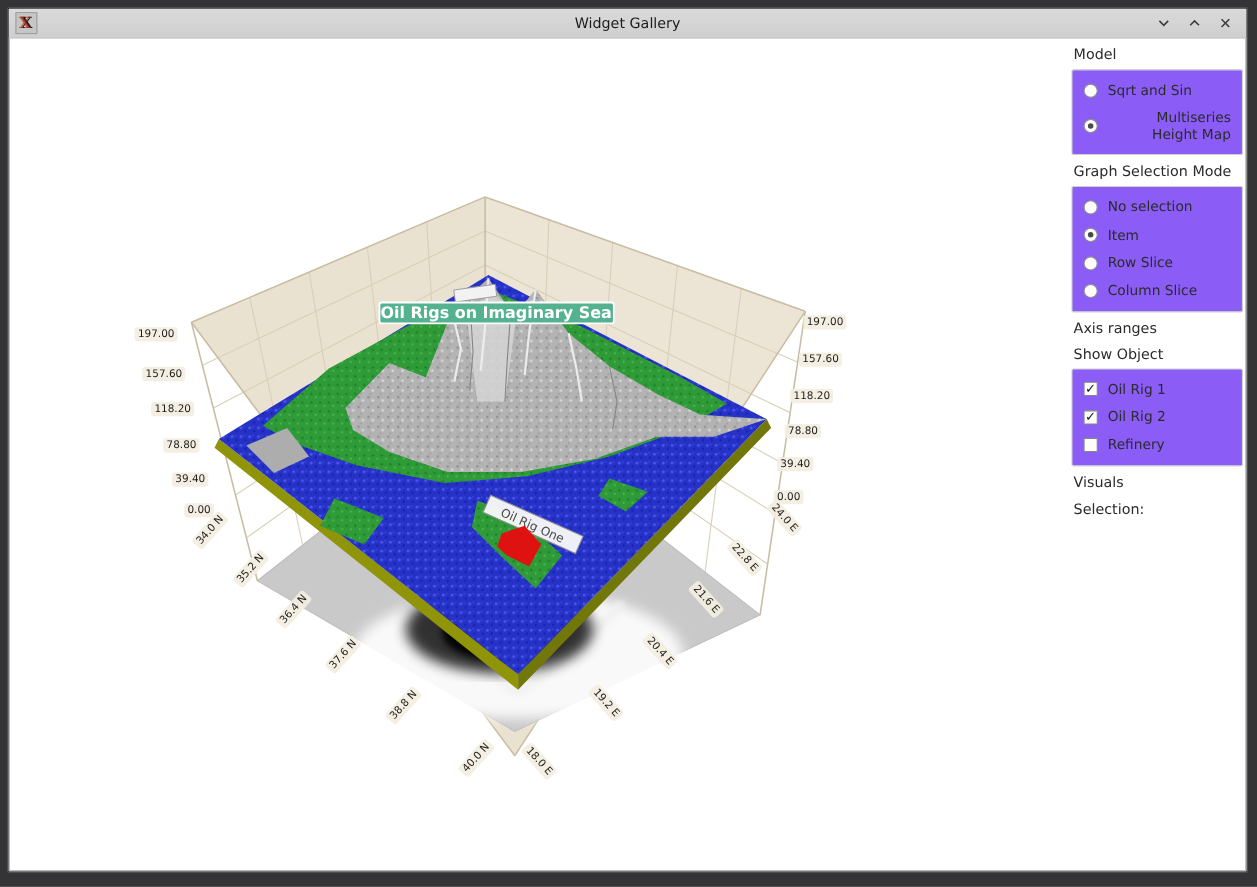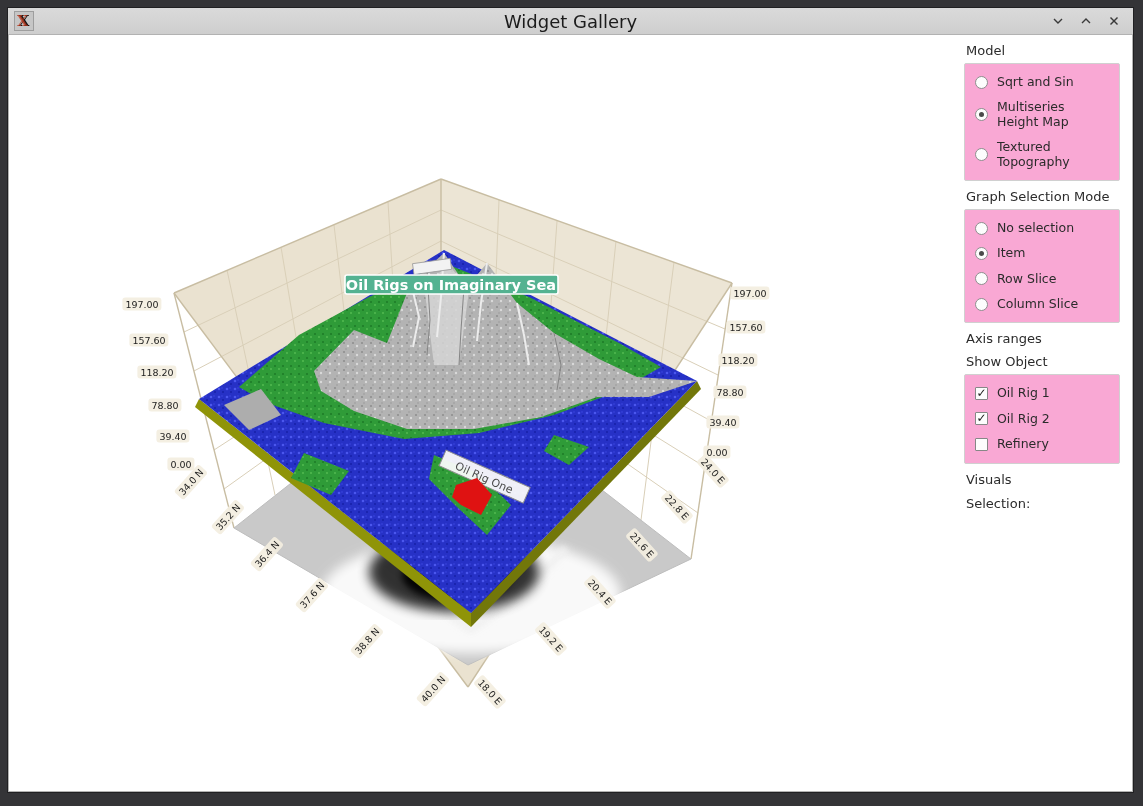--- a/index.html
+++ b/index.html
@@ -7,42 +7,42 @@
   .window{position:absolute;left:7px;top:7px;width:1127px;height:786px;
     background:#d5d5d5;border:1px solid #202022;box-sizing:border-box;display:flex;flex-direction:column;}
   
   .titlebar{height:26px;background:linear-gradient(#dadada,#cecece);display:flex;align-items:center;
     position:relative;flex:0 0 auto;}
   .app-icon{width:18px;height:18px;margin-left:6px;background:#c6c6c6;border:1px solid #9e9e9e;
     display:flex;align-items:center;justify-content:center;position:relative;}
   .app-icon .xl{font-family:"DejaVu Serif","Liberation Serif",serif;font-weight:bold;font-size:14px;color:#141414;line-height:1;}
   .app-icon .xr{position:absolute;left:2px;top:2px;font-family:"DejaVu Serif","Liberation Serif",serif;
     font-weight:bold;font-size:14px;color:#c03a1e;line-height:1;opacity:.75;}
-  .title-text{position:absolute;left:0;right:0;text-align:center;font-size:18px;color:#1b1b1b;}
+  .title-text{position:absolute;left:0;right:0;text-align:center;font-size:13px;color:#1b1b1b;}
   .win-controls{margin-left:auto;display:flex;align-items:center;gap:14px;padding-right:12px;z-index:2;}
   .win-btn{width:14px;height:14px;display:flex;align-items:center;justify-content:center;cursor:default;}
   
   .tabbar{height:27px;flex:0 0 auto;display:flex;align-items:flex-end;padding-left:6px;position:relative;z-index:2;}
   .tab{background:#d2d2d2;border:1px solid #aeaeae;border-bottom:none;height:21px;display:flex;
     align-items:center;padding:0 14px;font-size:12.5px;color:#2a2a2a;margin-right:1px;}
   .tab.on{background:#ffffff;height:25px;margin-bottom:-1px;border-color:#aeaeae;position:relative;z-index:3;}
   
   .pane{flex:1 1 auto;background:#ffffff;border:1px solid #b2b2b2;position:relative;overflow:hidden;}
   .chart-area{position:absolute;left:0;top:0;width:950px;height:733px;}
   .chart-area svg{position:absolute;left:0;top:0;}
   .tick{position:absolute;transform:translate(-50%,-50%);white-space:nowrap;
     background:rgba(243,238,224,.93);border-radius:3px;padding:0 3px;font-size:9.5px;
     line-height:13px;color:#1d1d1d;}
   .tick.rn{transform:translate(-50%,-50%) rotate(-48deg);}
   .tick.re{transform:translate(-50%,-50%) rotate(48deg);}
   
-  .sidebar{position:absolute;top:6px;right:12px;width:156px;color:#2b2b2b;font-size:12.5px;}
+  .sidebar{position:absolute;top:6px;right:2px;width:156px;color:#2b2b2b;font-size:12.5px;}
   .sec-title{margin:8px 2px 5px 2px;font-size:13px;color:#2b2b2b;}
-  .gbox{background:#f9a8d4;border:1px solid #d0d0d0;border-radius:2px;padding:11px 10px;
-    display:flex;flex-direction:column;gap:11px;}
+  .gbox{background:#8b5cf6;border:1px solid #d0d0d0;border-radius:2px;padding:11px 10px;
+    display:flex;flex-direction:column;gap:11px;text-align:right;}
   .ctl-row{display:flex;align-items:center;gap:9px;cursor:default;}
   .radio{flex:0 0 auto;width:13px;height:13px;border:1px solid #8e8e8e;border-radius:50%;
     background:#fdfdfd;position:relative;box-sizing:border-box;}
   .radio.on::after{content:"";position:absolute;left:3px;top:3px;width:5px;height:5px;
     border-radius:50%;background:#4a4a4a;}
   .check{flex:0 0 auto;width:13px;height:13px;border:1px solid #878787;border-radius:1px;
     background:#fdfdfd;position:relative;box-sizing:border-box;font-size:12px;line-height:11px;
     text-align:center;color:transparent;}
   .check.on{color:#1a1a1a;}
   .check.on::after{content:"\2713";position:absolute;left:0;top:0;width:11px;height:11px;font-weight:bold;}
@@ -250,24 +250,20 @@
       <div class="sec-title" style="margin-top:2px">Model</div>
       <div class="gbox">
         <label class="ctl-row">
           <span class="radio"></span>
           <span class="ctl-label">Sqrt and Sin</span>
         </label>
         <label class="ctl-row">
           <span class="radio on"></span>
           <span class="ctl-label">Multiseries Height Map</span>
         </label>
-        <label class="ctl-row">
-          <span class="radio"></span>
-          <span class="ctl-label">Textured Topography</span>
-        </label>
       </div>
 
       <div class="sec-title">Graph Selection Mode</div>
       <div class="gbox">
         <label class="ctl-row">
           <span class="radio"></span>
           <span class="ctl-label">No selection</span>
         </label>
         <label class="ctl-row">
           <span class="radio on"></span>

